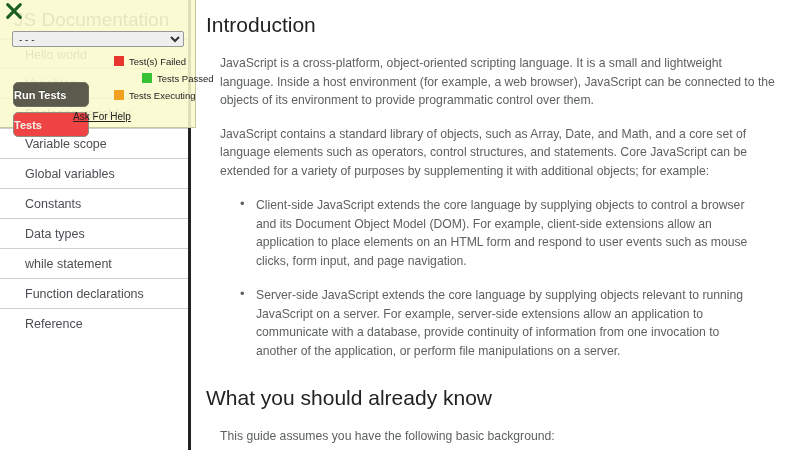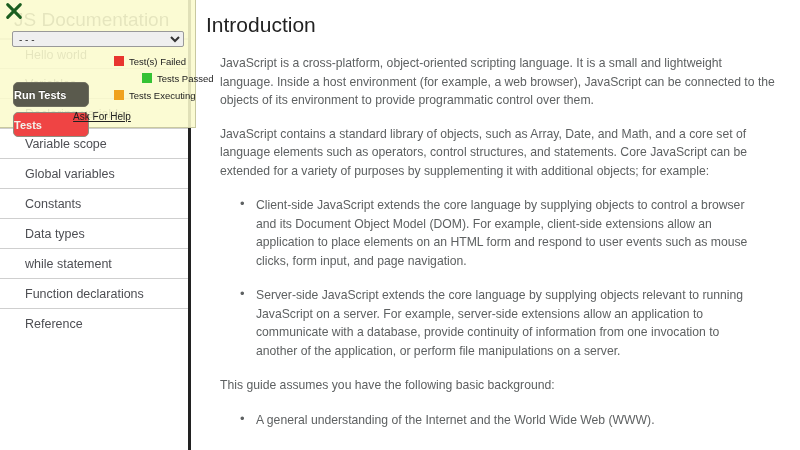--- a/index.html
+++ b/index.html
@@ -252,20 +252,21 @@
 
   <main id="main">
     <h1>Introduction</h1>
     <p>JavaScript is a cross-platform, object-oriented scripting language. It is a small and lightweight language. Inside a host environment (for example, a web browser), JavaScript can be connected to the objects of its environment to provide programmatic control over them.</p>
     <p>JavaScript contains a standard library of objects, such as Array, Date, and Math, and a core set of language elements such as operators, control structures, and statements. Core JavaScript can be extended for a variety of purposes by supplementing it with additional objects; for example:</p>
     <ul>
       <li>Client-side JavaScript extends the core language by supplying objects to control a browser and its Document Object Model (DOM). For example, client-side extensions allow an application to place elements on an HTML form and respond to user events such as mouse clicks, form input, and page navigation.</li>
       <li>Server-side JavaScript extends the core language by supplying objects relevant to running JavaScript on a server. For example, server-side extensions allow an application to communicate with a database, provide continuity of information from one invocation to another of the application, or perform file manipulations on a server.</li>
     </ul>
 
+    <h1 class="second">What you should already know</h1>
     <p>This guide assumes you have the following basic background:</p>
     <ul>
       <li>A general understanding of the Internet and the World Wide Web (WWW).</li>
 
     </ul>
 
   </main>
 
   <div id="test-panel">
 

